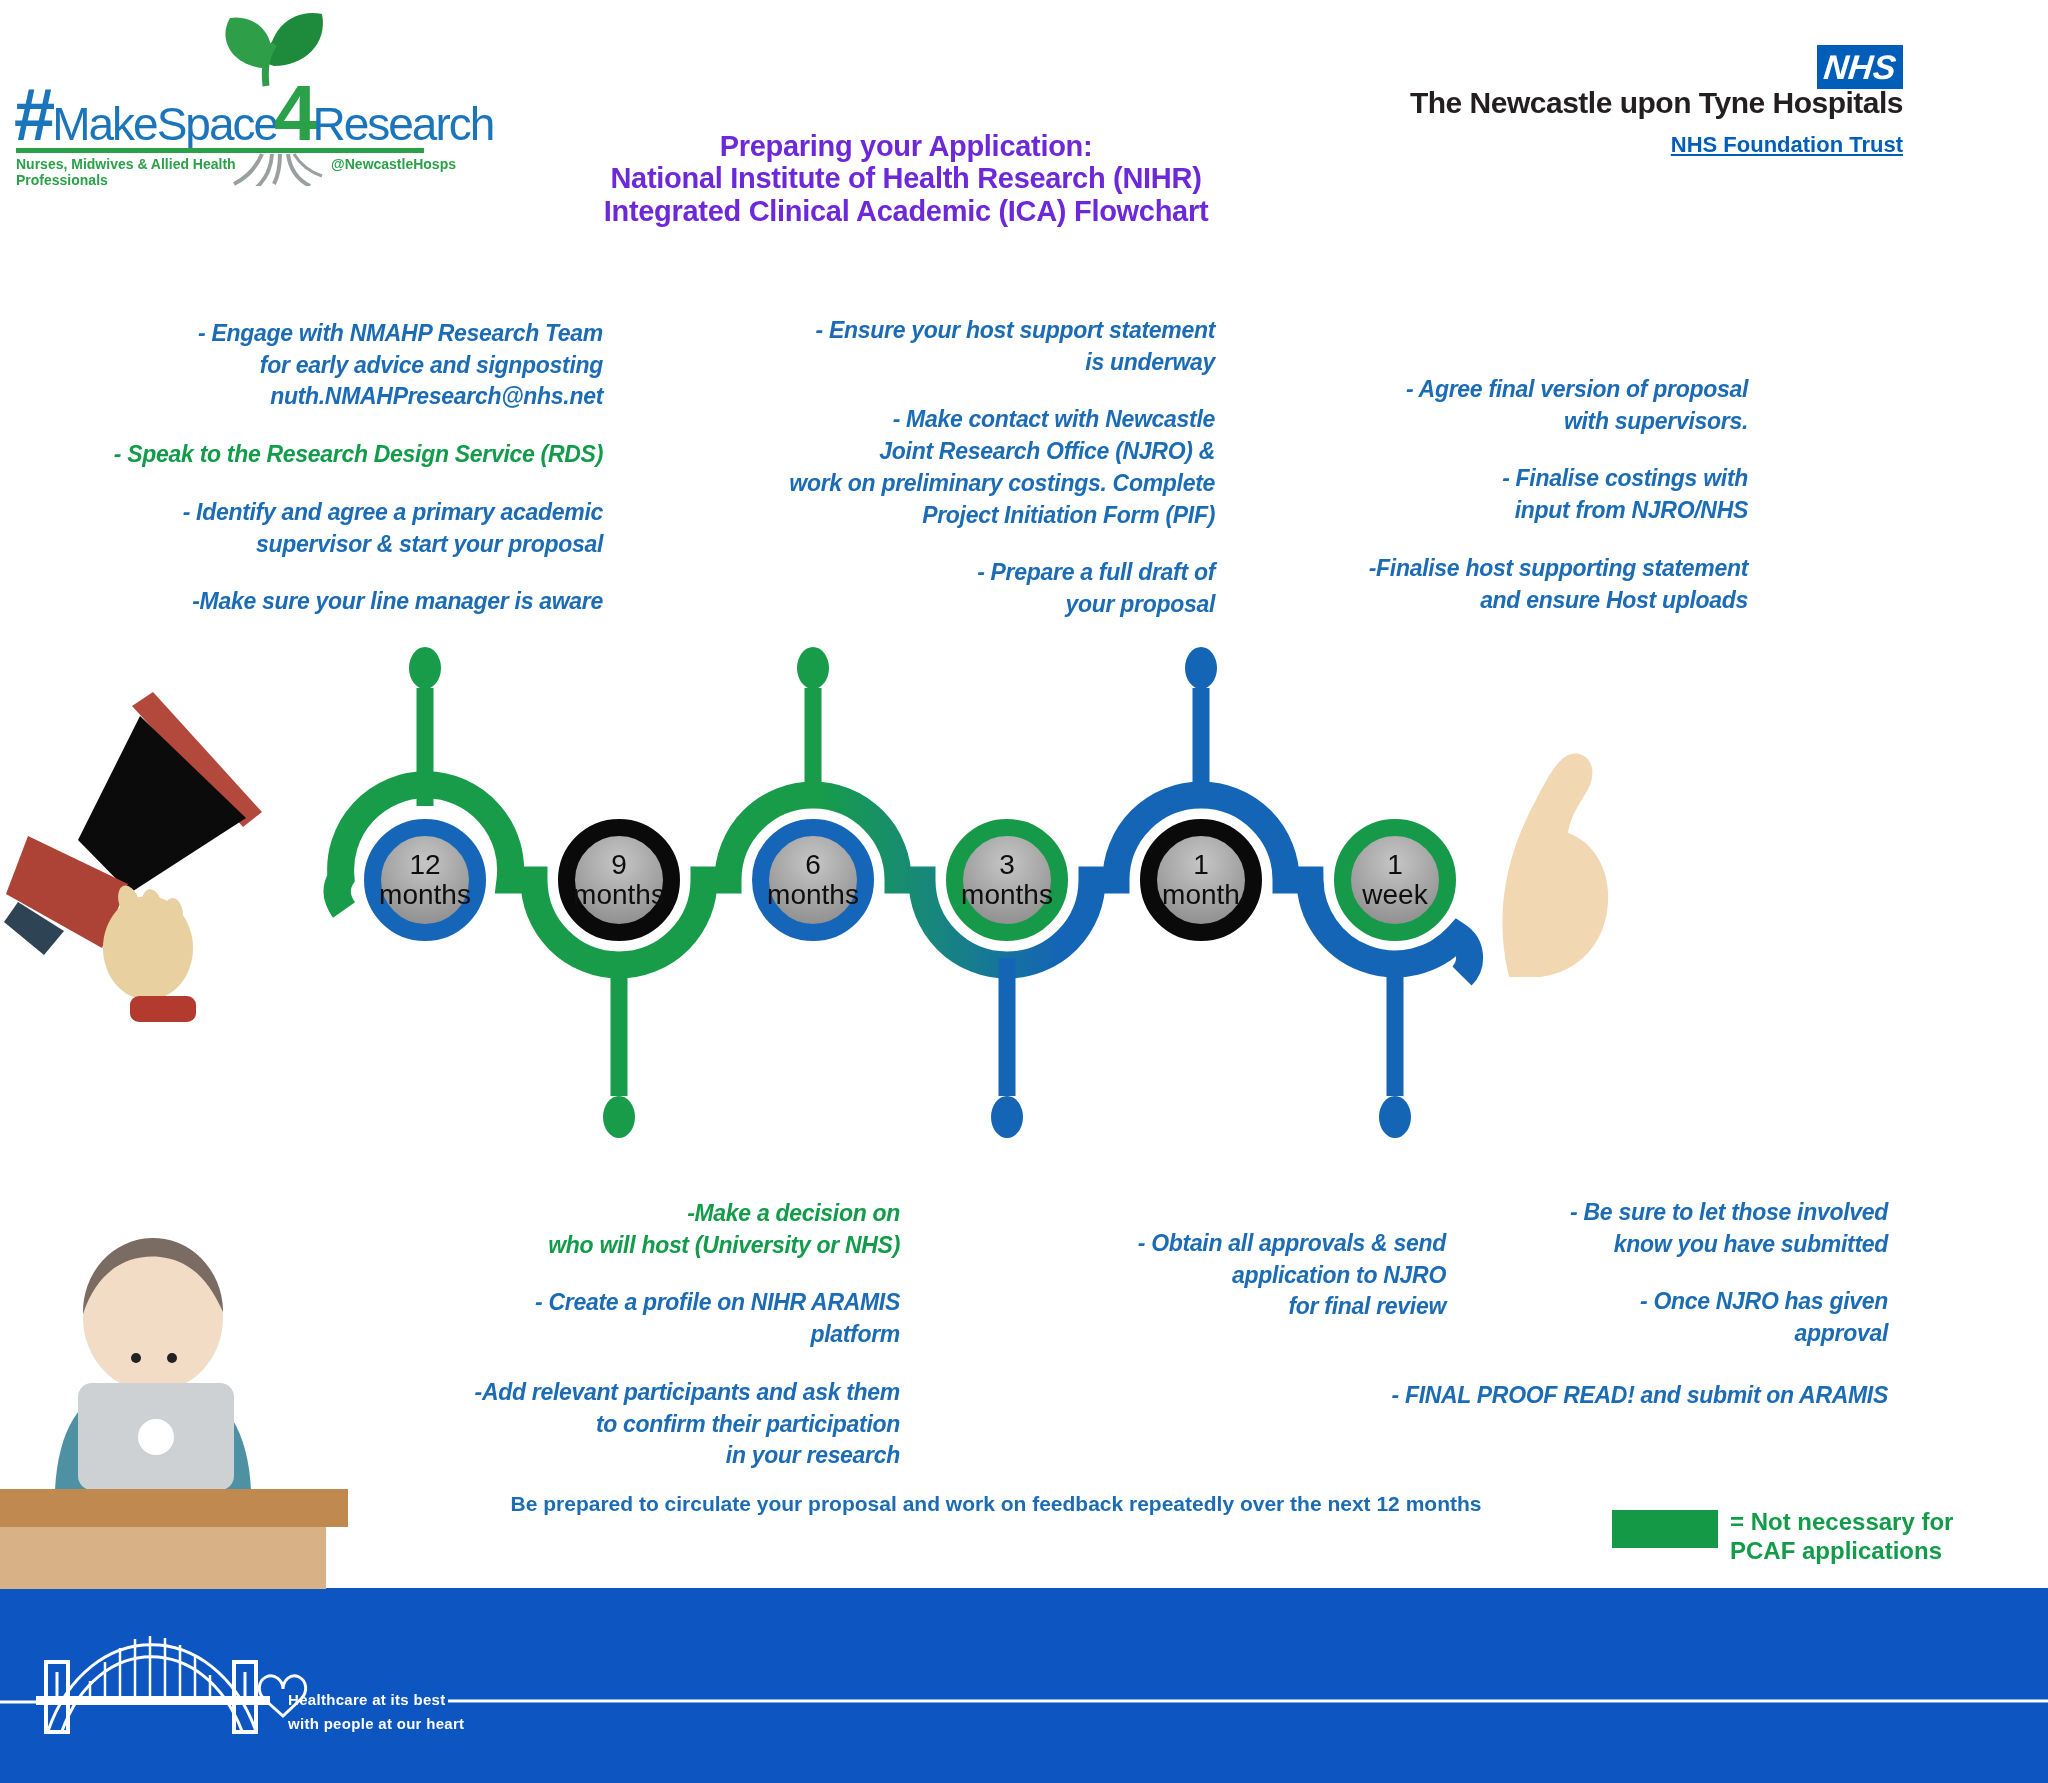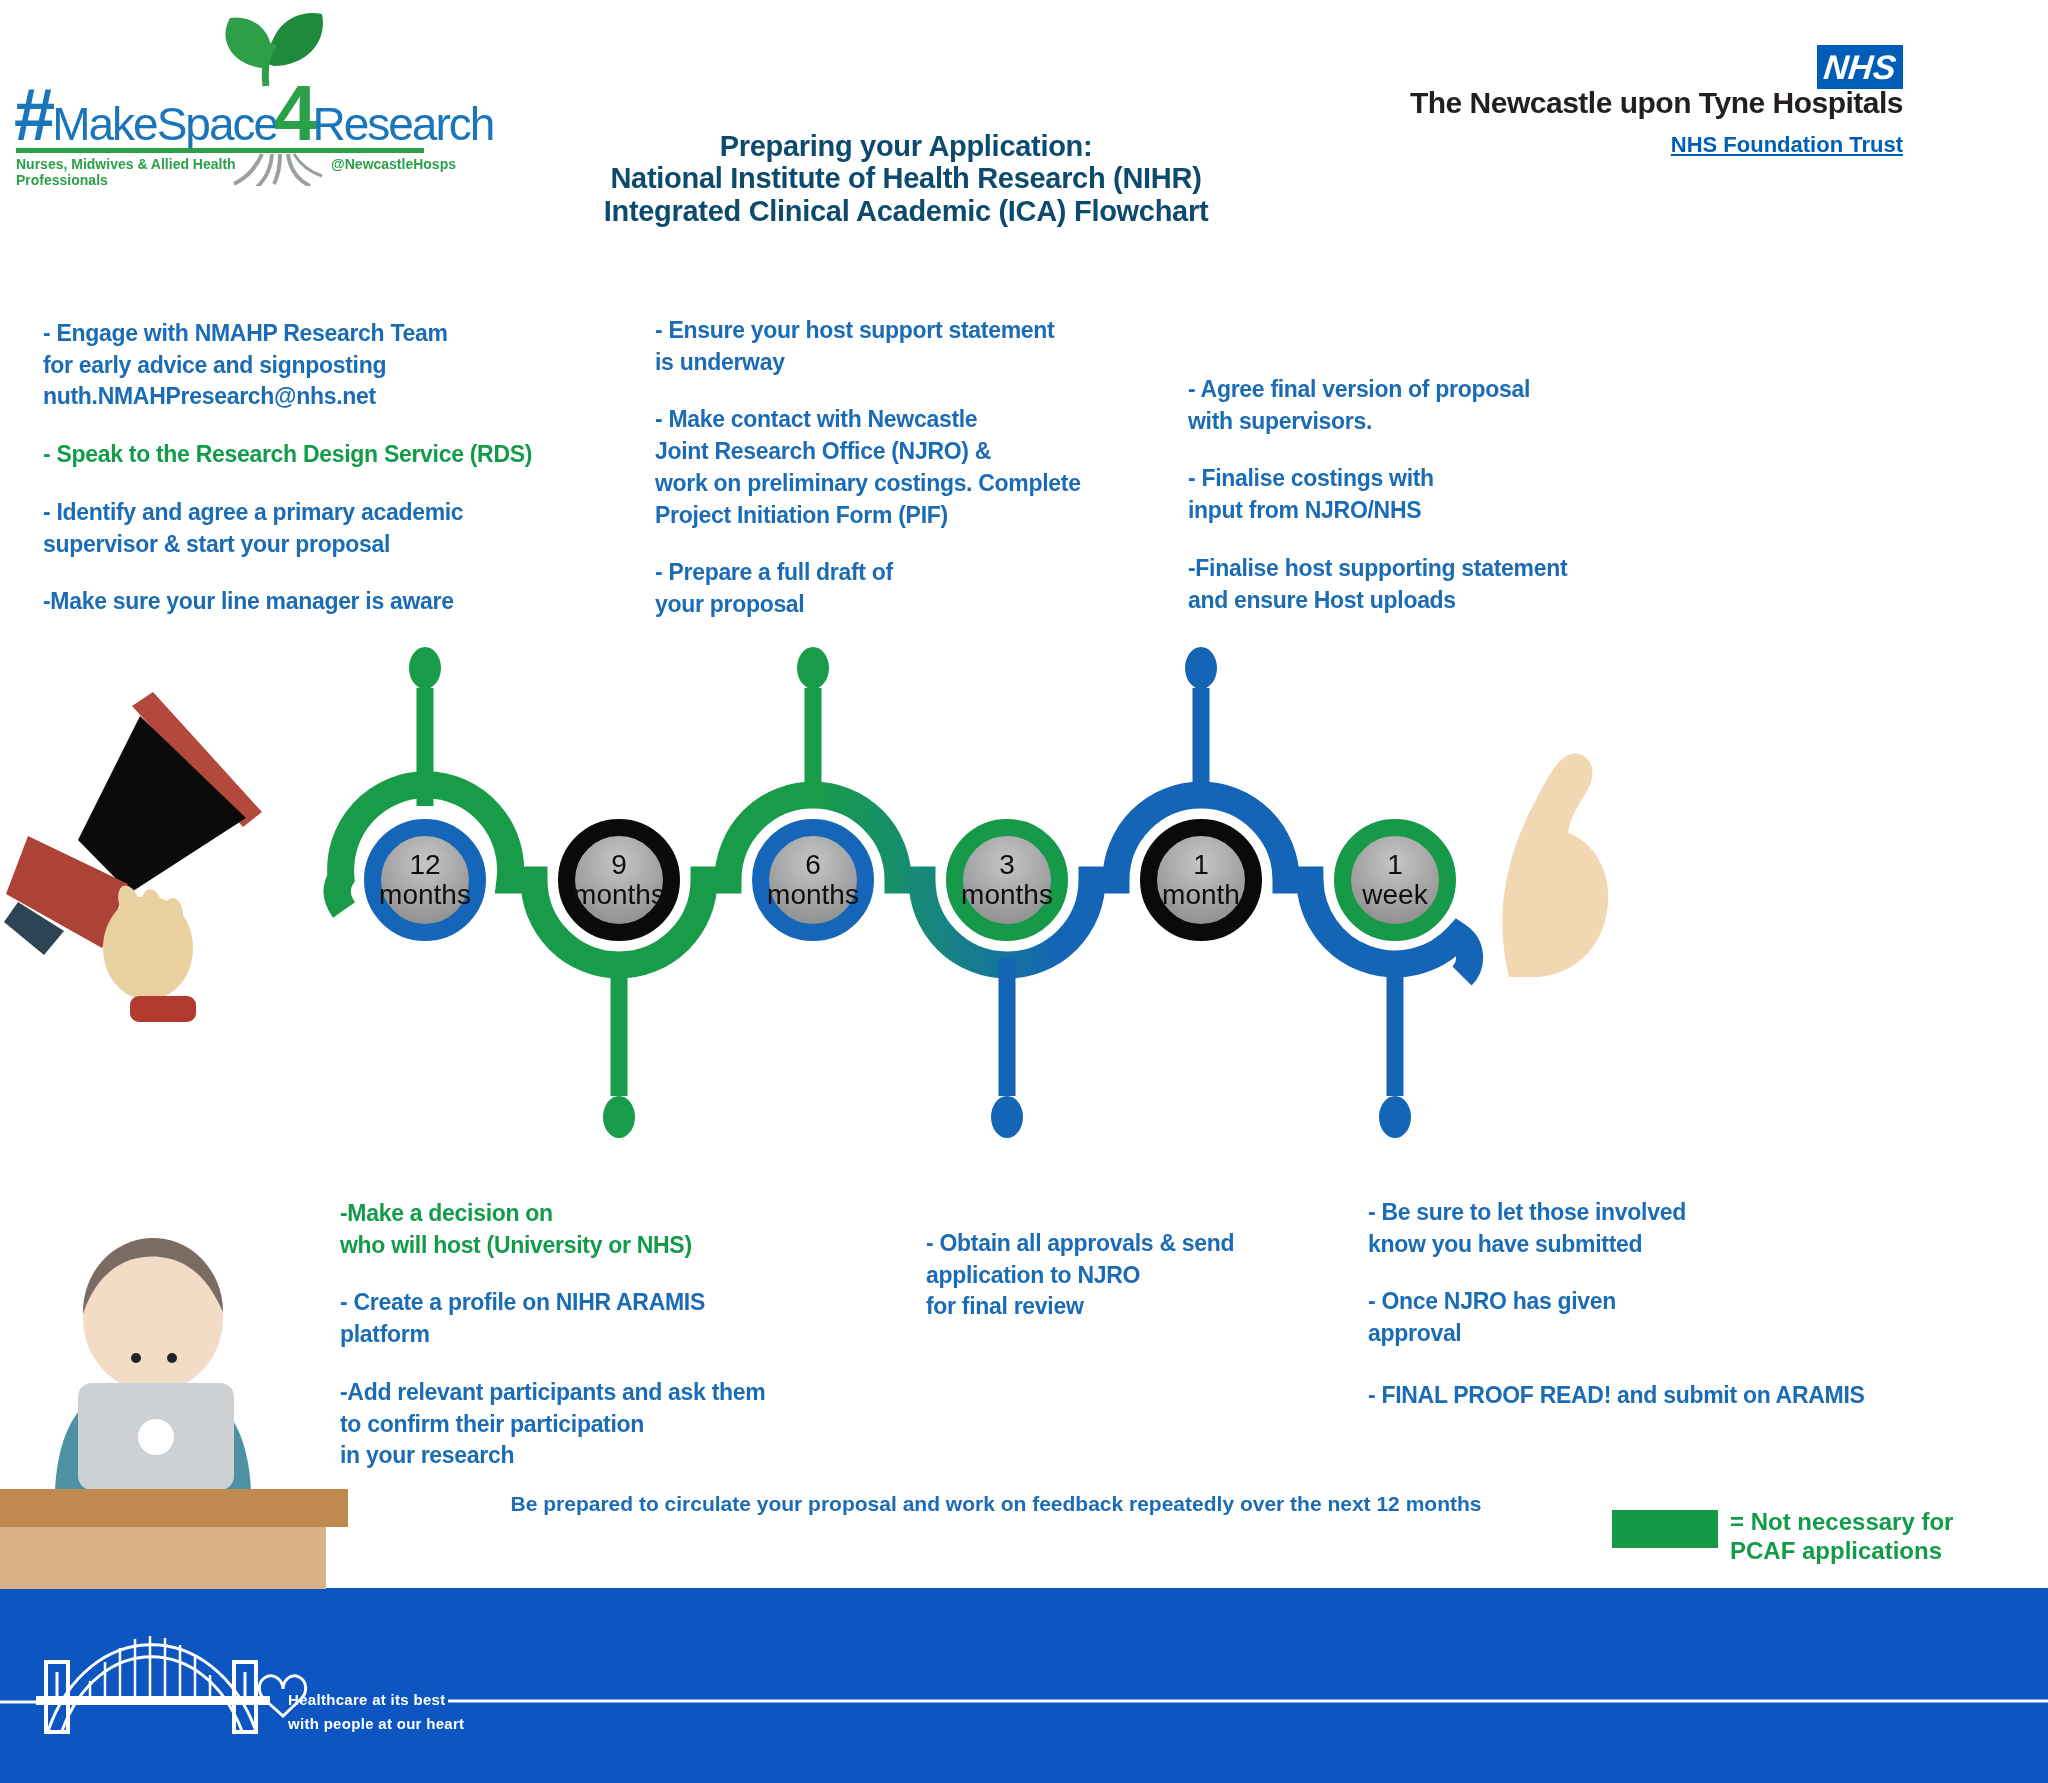--- a/index.html
+++ b/index.html
@@ -9,29 +9,29 @@
   .ms-logo{position:absolute;left:14px;top:6px;width:470px;height:180px;}
   .ms-row{position:absolute;left:0;top:62px;display:flex;align-items:baseline;white-space:nowrap;}
   .ms-hash{font-size:74px;font-weight:bold;color:#1b75bb;letter-spacing:-3px;}
   .ms-make{font-size:46px;color:#1b75bb;letter-spacing:-2px;}
   .ms-four{font-size:78px;font-weight:bold;color:#2aa148;letter-spacing:-2px;margin:0 -3px;}
   .ms-research{font-size:46px;color:#1b75bb;letter-spacing:-2px;}
   .ms-underline{position:absolute;left:2px;top:142px;width:408px;height:5px;background:#2aa148;}
   .ms-taglines{position:absolute;left:2px;top:150px;width:440px;display:flex;justify-content:space-between;
                font-size:14px;font-weight:bold;color:#2aa148;}
   .title{position:absolute;left:556px;top:130px;width:700px;text-align:center;
-         font-size:29px;font-weight:bold;color:#0c4a6e;line-height:1.12;letter-spacing:-0.3px;}
+         font-size:29px;font-weight:bold;color:#6d28d9;line-height:1.12;letter-spacing:-0.3px;}
   .nhs-block{position:absolute;left:1400px;top:40px;width:503px;text-align:right;}
   .nhs-box{position:absolute;right:0;top:5px;width:86px;height:44px;background:#005EB8;
            display:flex;align-items:center;justify-content:center;}
   .nhs-box span{color:#fff;font-size:34px;font-weight:bold;font-style:italic;transform:skewX(-6deg);}
   .nhs-org{position:absolute;right:0;top:46px;width:503px;font-size:30px;font-weight:bold;color:#231f20;letter-spacing:-0.5px;}
   .nhs-sub{position:absolute;right:0;top:92px;width:503px;font-size:22px;font-weight:bold;color:#005EB8;text-decoration:underline;}
   
-  .notes{position:absolute;text-align:left;}
+  .notes{position:absolute;text-align:right;font-style:italic;}
   .bullet{white-space:pre-line;font-size:23px;font-weight:bold;line-height:1.38;letter-spacing:-0.3px;margin-bottom:26px;}
   [data-color="blue"]{color:#1b6cb5;}
   [data-color="green"]{color:#129c4a;}
   
   .milestone{position:absolute;top:819px;width:122px;height:122px;box-sizing:border-box;border-radius:50%;
              border:17px solid #000;background:radial-gradient(circle at 50% 30%,#c6c6c6,#8d8d8d 88%);
              display:flex;flex-direction:column;align-items:center;justify-content:center;z-index:3;}
   [data-ring="blue"]{border-color:#1565b8;}
   [data-ring="black"]{border-color:#0a0a0a;}
   [data-ring="green"]{border-color:#169a49;}

